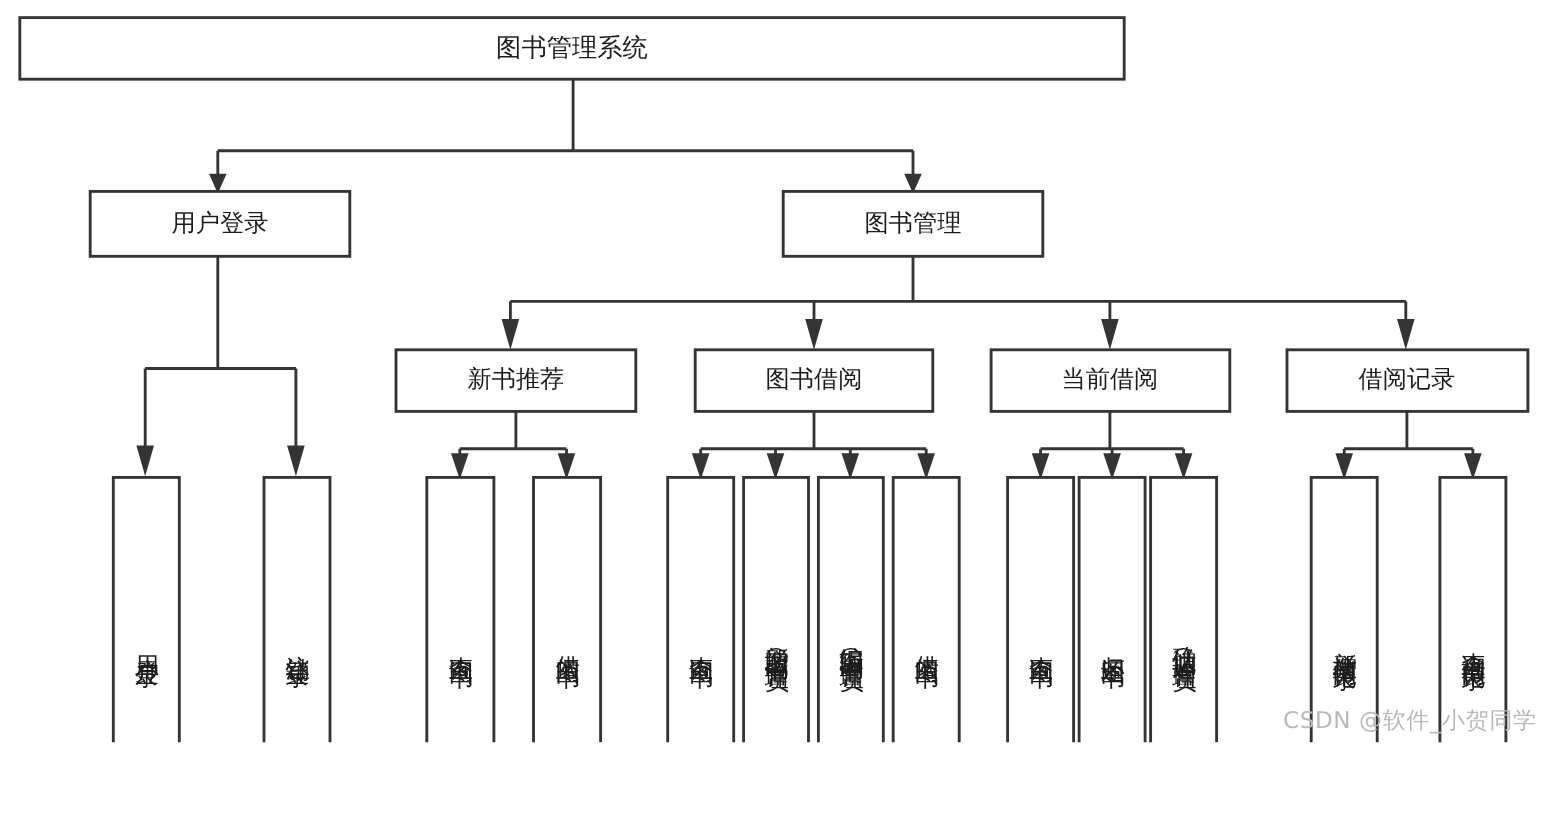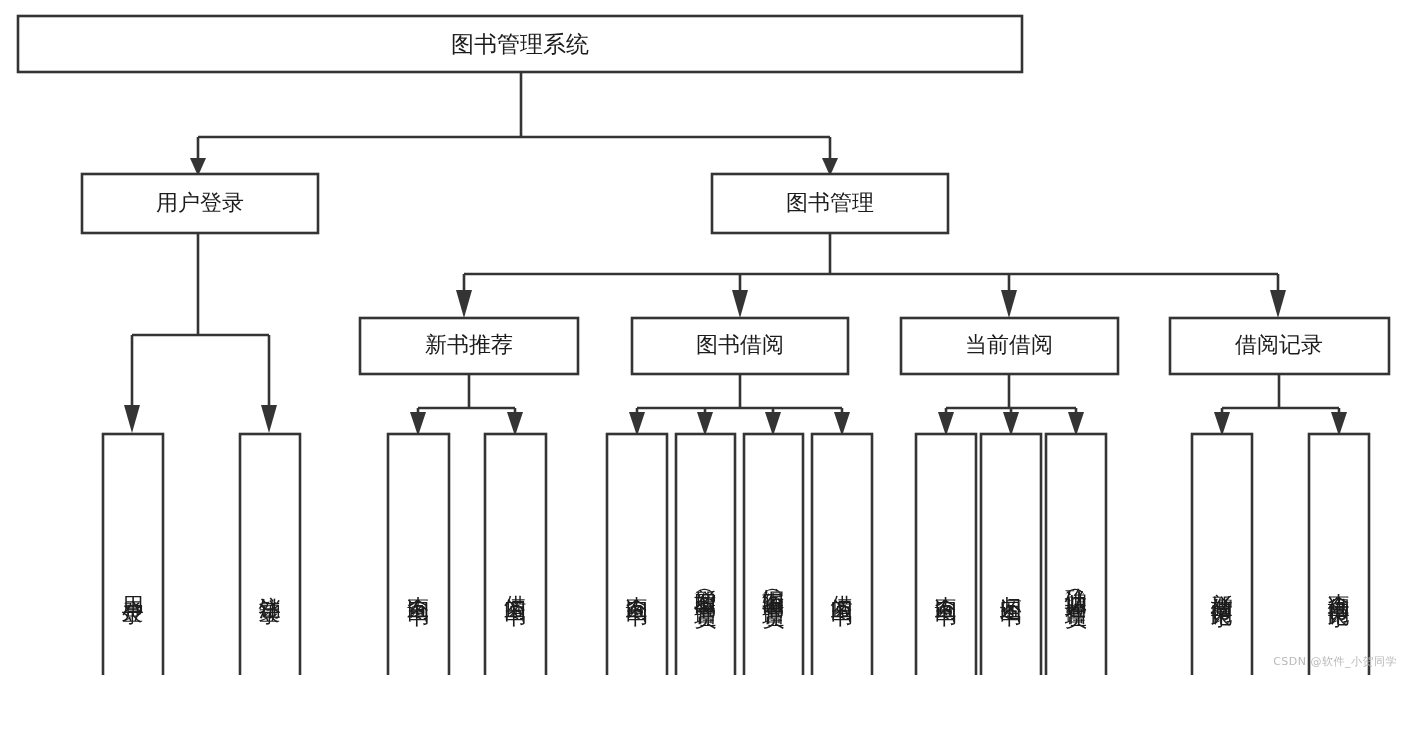--- a/index.html
+++ b/index.html
@@ -62,21 +62,21 @@
     align-items: center;
     justify-content: center;
     text-align: center;
     user-select: none;
   }
   #watermark {
     position: absolute;
     right: 8px;
     bottom: 6px;
     font-family: "DejaVu Sans", "Liberation Sans", sans-serif;
-    font-size: 11px;
+    font-size: 21px;
     color: #b9b9b9;
     letter-spacing: 0.5px;
     white-space: nowrap;
     pointer-events: none;
   }
 </style>
 </head>
 <body>
 
 <div id="canvas-wrap">

